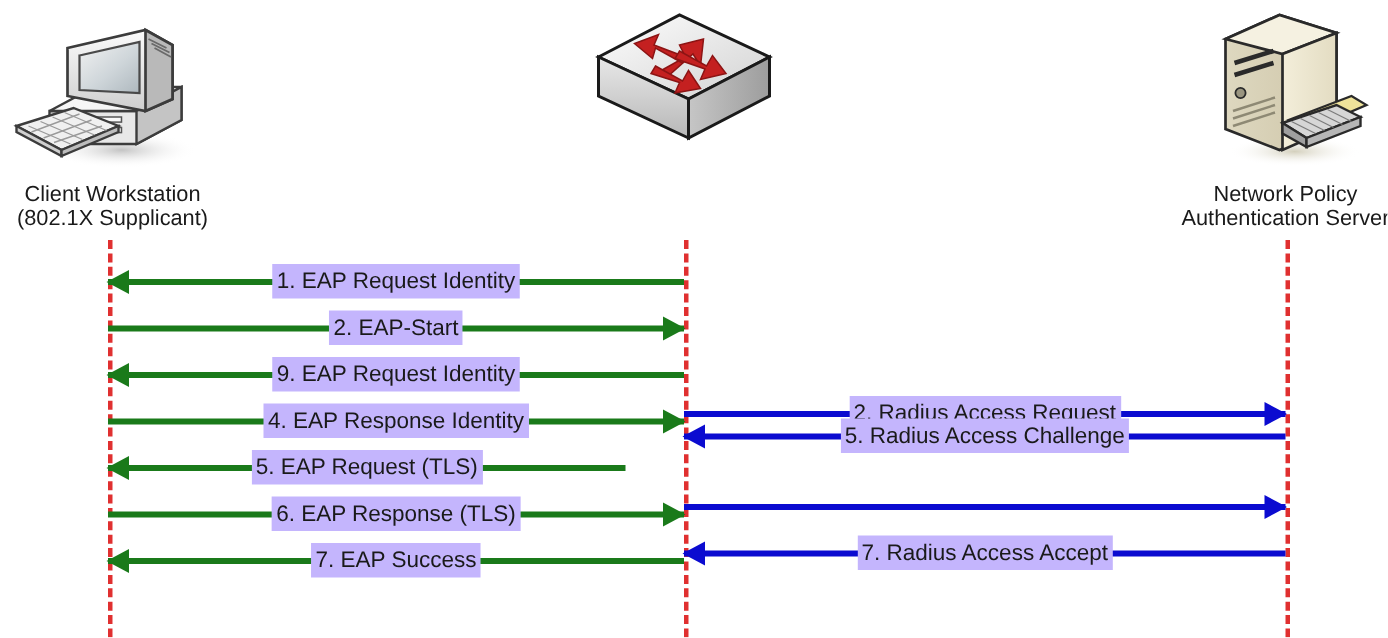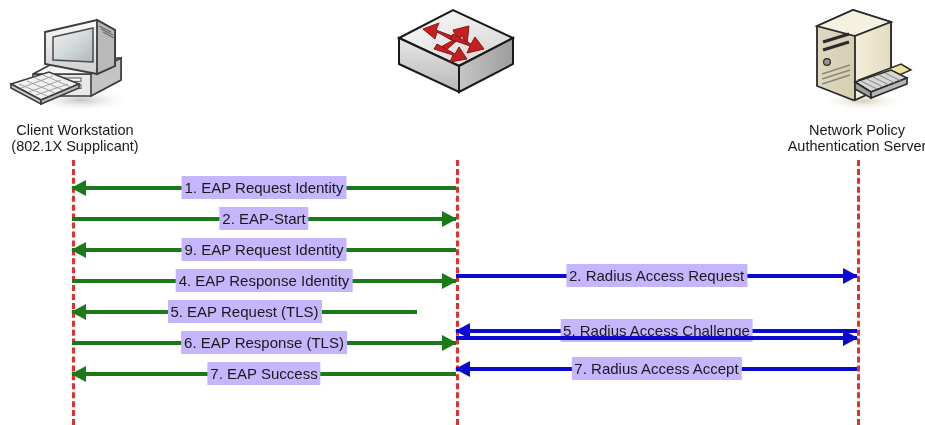--- a/index.html
+++ b/index.html
@@ -271,21 +271,21 @@
       <div class="msg" style="left: 72px; width: 384px; top: 362px;">
         <div class="msg-line green"></div>
         <div class="msg-head left green"></div>
         <div class="msg-label">7. EAP Success</div>
       </div>
       <div class="msg" style="left: 456px; width: 401px; top: 264px;">
         <div class="msg-line blue"></div>
         <div class="msg-head right blue"></div>
         <div class="msg-label">2. Radius Access Request</div>
       </div>
-      <div class="msg" style="left: 456px; width: 401px; top: 279px; margin-top: 40px;">
+      <div class="msg" style="left: 456px; width: 401px; top: 279px;">
         <div class="msg-line blue"></div>
         <div class="msg-head left blue"></div>
         <div class="msg-label">5. Radius Access Challenge</div>
       </div>
       <div class="msg" style="left: 456px; width: 401px; top: 326px;">
         <div class="msg-line blue"></div>
         <div class="msg-head right blue"></div>
       </div>
       <div class="msg" style="left: 456px; width: 401px; top: 357px;">
         <div class="msg-line blue"></div>

